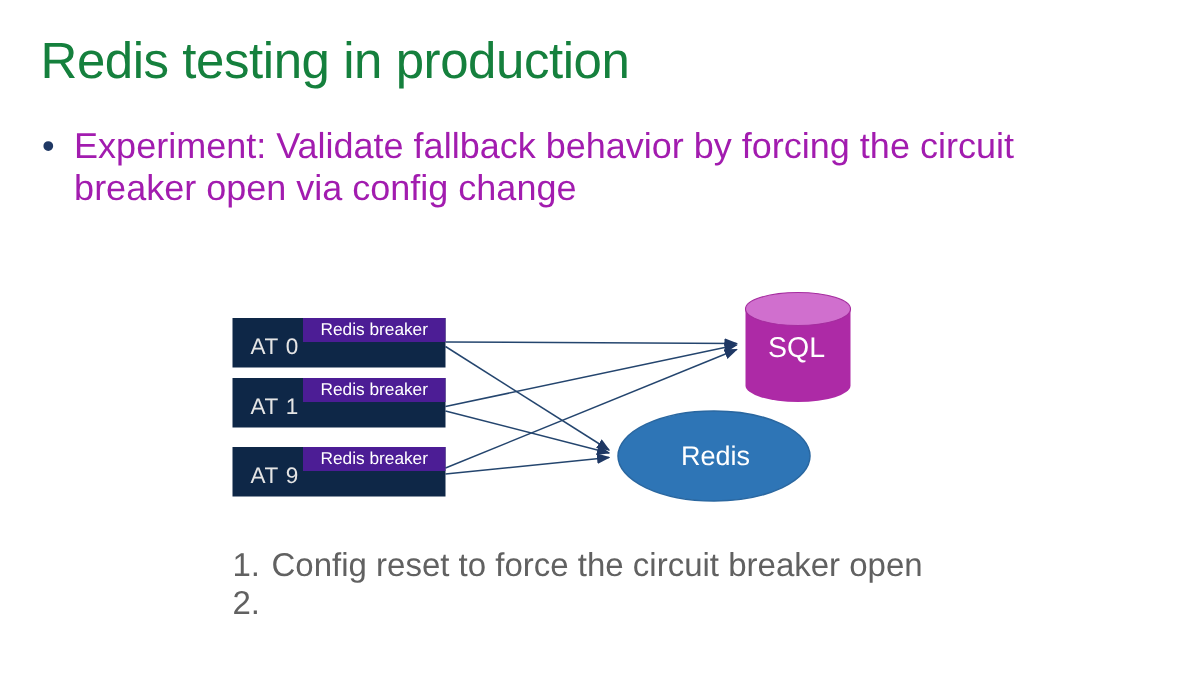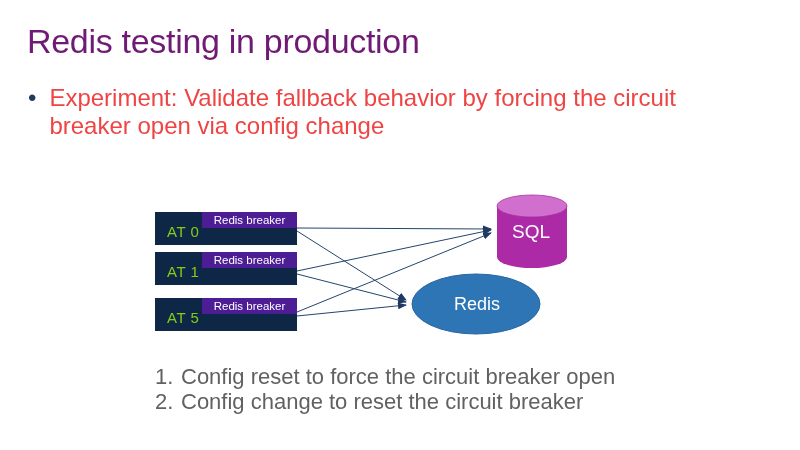--- a/index.html
+++ b/index.html
@@ -13,21 +13,21 @@
     font-family: "Liberation Sans", sans-serif;
   }
   
   .slide-title {
     position: absolute;
     left: 27px;
     top: 22px;
     font-size: 34px;
     font-weight: 300;
     letter-spacing: -0.3px;
-    color: #701a75;
+    color: #15803d;
     white-space: nowrap;
   }
   
   .bullet-row {
     position: absolute;
     left: 28px;
     top: 84px;
     width: 740px;
     display: flex;
     align-items: flex-start;
@@ -35,21 +35,21 @@
   .bullet-dot {
     color: #1f3864;
     font-size: 24px;
     line-height: 28px;
     margin-right: 13px;
     flex: 0 0 auto;
   }
   .bullet-text {
     font-size: 24px;
     line-height: 28px;
-    color: #ef4444;
+    color: #a21caf;
     max-width: 700px;
   }
   
   .diagram-svg {
     position: absolute;
     left: 0; top: 0;
     width: 800px; height: 450px;
   }
   .at-box {
     position: absolute;
@@ -58,21 +58,21 @@
     height: 33px;
     background: #0e2747;
   }
   .at-box-0 { top: 212px; }
   .at-box-1 { top: 252px; }
   .at-box-2 { top: 298px; }
   .at-label {
     position: absolute;
     left: 12px;
     top: 12px;
-    color: #84cc16;
+    color: #e5e5e5;
     font-size: 15px;
     line-height: 1;
     letter-spacing: 0.5px;
   }
   .breaker-badge {
     position: absolute;
     left: 47px;
     right: 0;
     top: 0;
     height: 16px;
@@ -144,28 +144,27 @@
 
   <div class="at-box at-box-0">
     <span class="at-label">AT 0</span>
     <span class="breaker-badge">Redis breaker</span>
   </div>
   <div class="at-box at-box-1">
     <span class="at-label">AT 1</span>
     <span class="breaker-badge">Redis breaker</span>
   </div>
   <div class="at-box at-box-2">
-    <span class="at-label">AT 5</span>
+    <span class="at-label">AT 9</span>
     <span class="breaker-badge">Redis breaker</span>
   </div>
 
   <div class="steps">
     <div class="step-row">
       <span class="step-num">1.</span>
       <span class="step-text">Config reset to force the circuit breaker open</span>
     </div>
     <div class="step-row">
       <span class="step-num">2.</span>
-      <span class="step-text">Config change to reset the circuit breaker</span>
     </div>
   </div>
 
 </div>
 
 </body></html>

